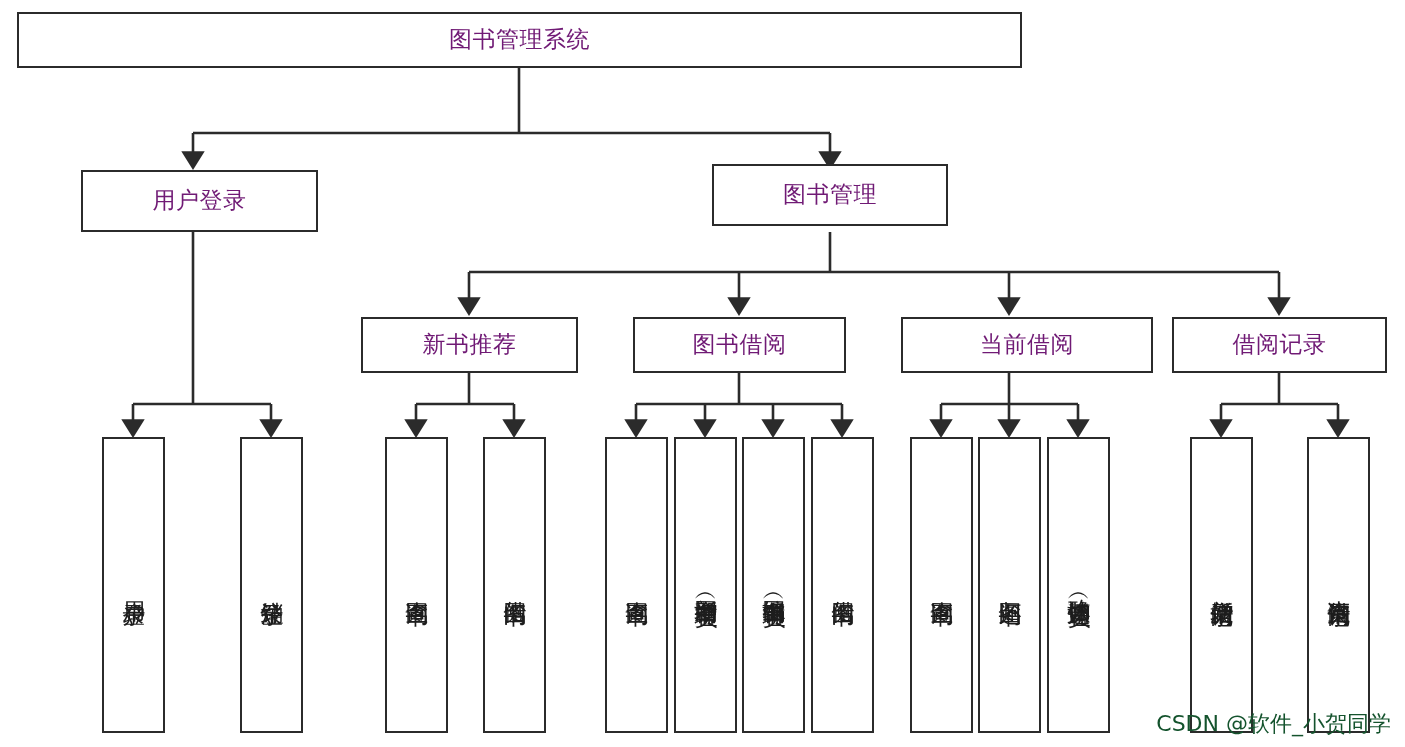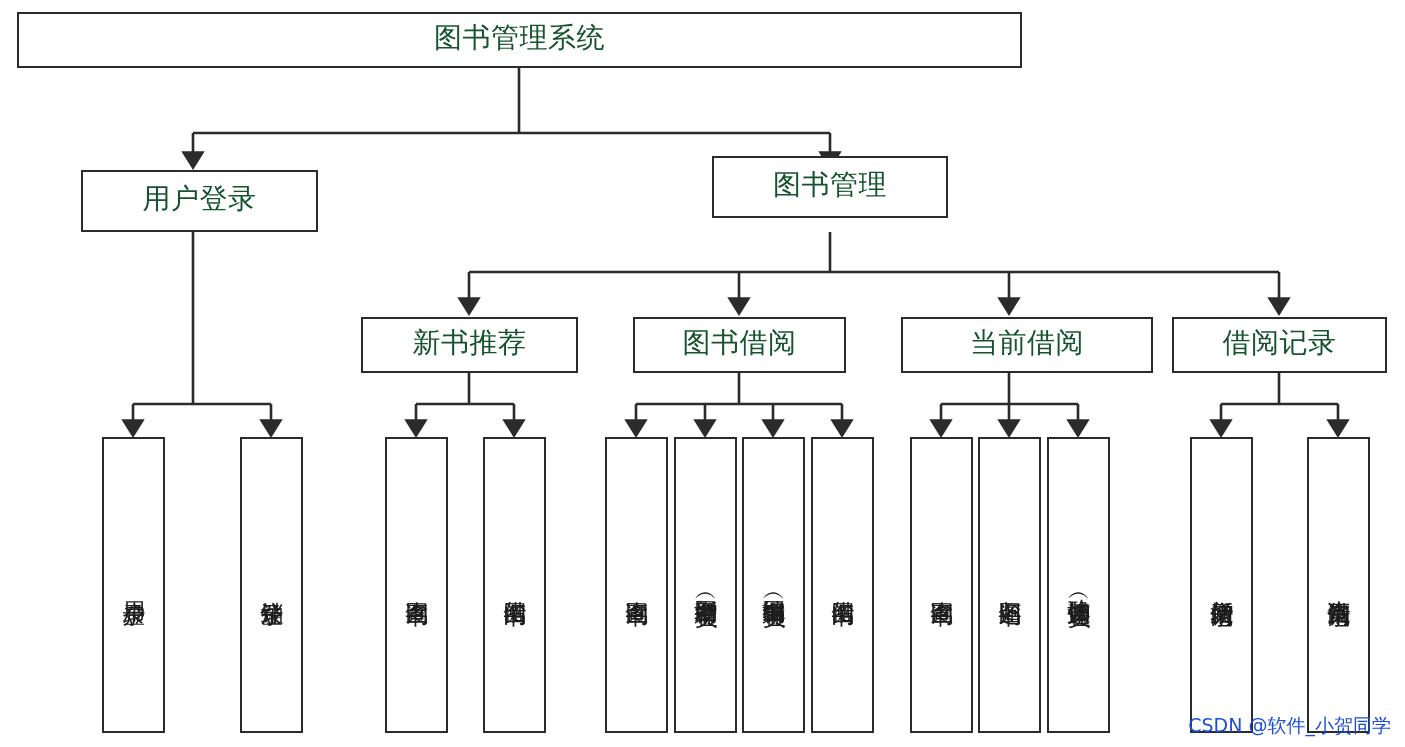--- a/index.html
+++ b/index.html
@@ -28,42 +28,41 @@
     position: absolute;
     box-sizing: border-box;
     background: #ffffff;
     border: 2px solid #2b2b2b;
     display: flex;
     align-items: center;
     justify-content: center;
     overflow: hidden;
   }
   .node-label-h {
-    font-size: 28px;
-    color: #14532d;
+    font-size: 23px;
+    color: #701a75;
     line-height: 1.1;
     white-space: nowrap;
     letter-spacing: 0.5px;
-    font-family: Liberation Mono, monospace;
   }
   .node-label-v {
     font-size: 23px;
     color: #1d1d1d;
     writing-mode: vertical-rl;
     text-orientation: upright;
     line-height: 1.12;
     letter-spacing: 1px;
     white-space: nowrap;
   }
   .watermark {
     position: absolute;
     right: 14px;
     bottom: 8px;
-    font-size: 19px;
-    color: #1d4ed8;
+    font-size: 22px;
+    color: #14532d;
     white-space: nowrap;
     pointer-events: none;
   }
 </style>
 </head>
 <body>
 
 <div id="stage">
 
   <svg class="diagram" viewBox="0 0 1405 747">
@@ -117,21 +116,21 @@
   </svg>
 
   <div class="nodebox" style="left:17px; top:12px; width:1005px; height:56px;">
     <span class="node-label-h">图书管理系统</span>
   </div>
 
   <div class="nodebox" style="left:81px; top:170px; width:237px; height:62px;">
     <span class="node-label-h">用户登录</span>
   </div>
 
-  <div class="nodebox" style="left:712px; top:156px; width:236px; height:62px;">
+  <div class="nodebox" style="left:712px; top:164px; width:236px; height:62px;">
     <span class="node-label-h">图书管理</span>
   </div>
 
   <div class="nodebox" style="left:633px; top:317px; width:213px; height:56px;">
     <span class="node-label-h">图书借阅</span>
   </div>
 
   <div class="nodebox" style="left:361px; top:317px; width:217px; height:56px;">
     <span class="node-label-h">新书推荐</span>
   </div>

